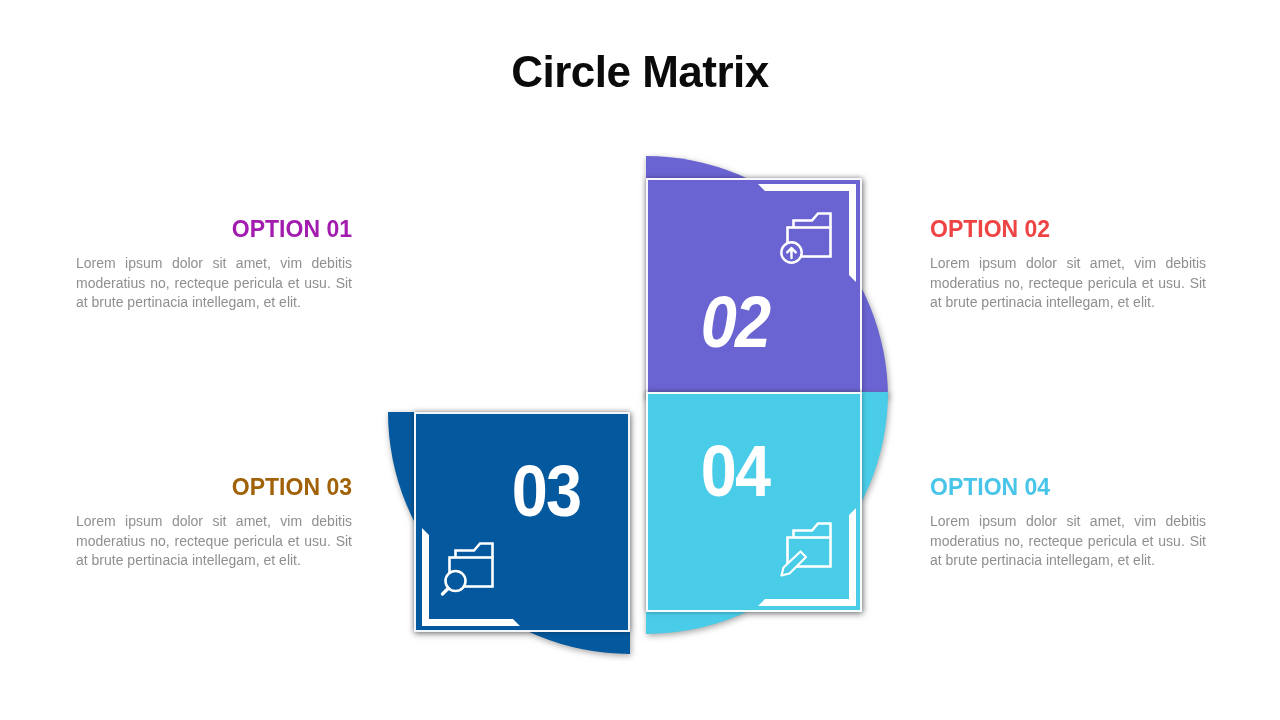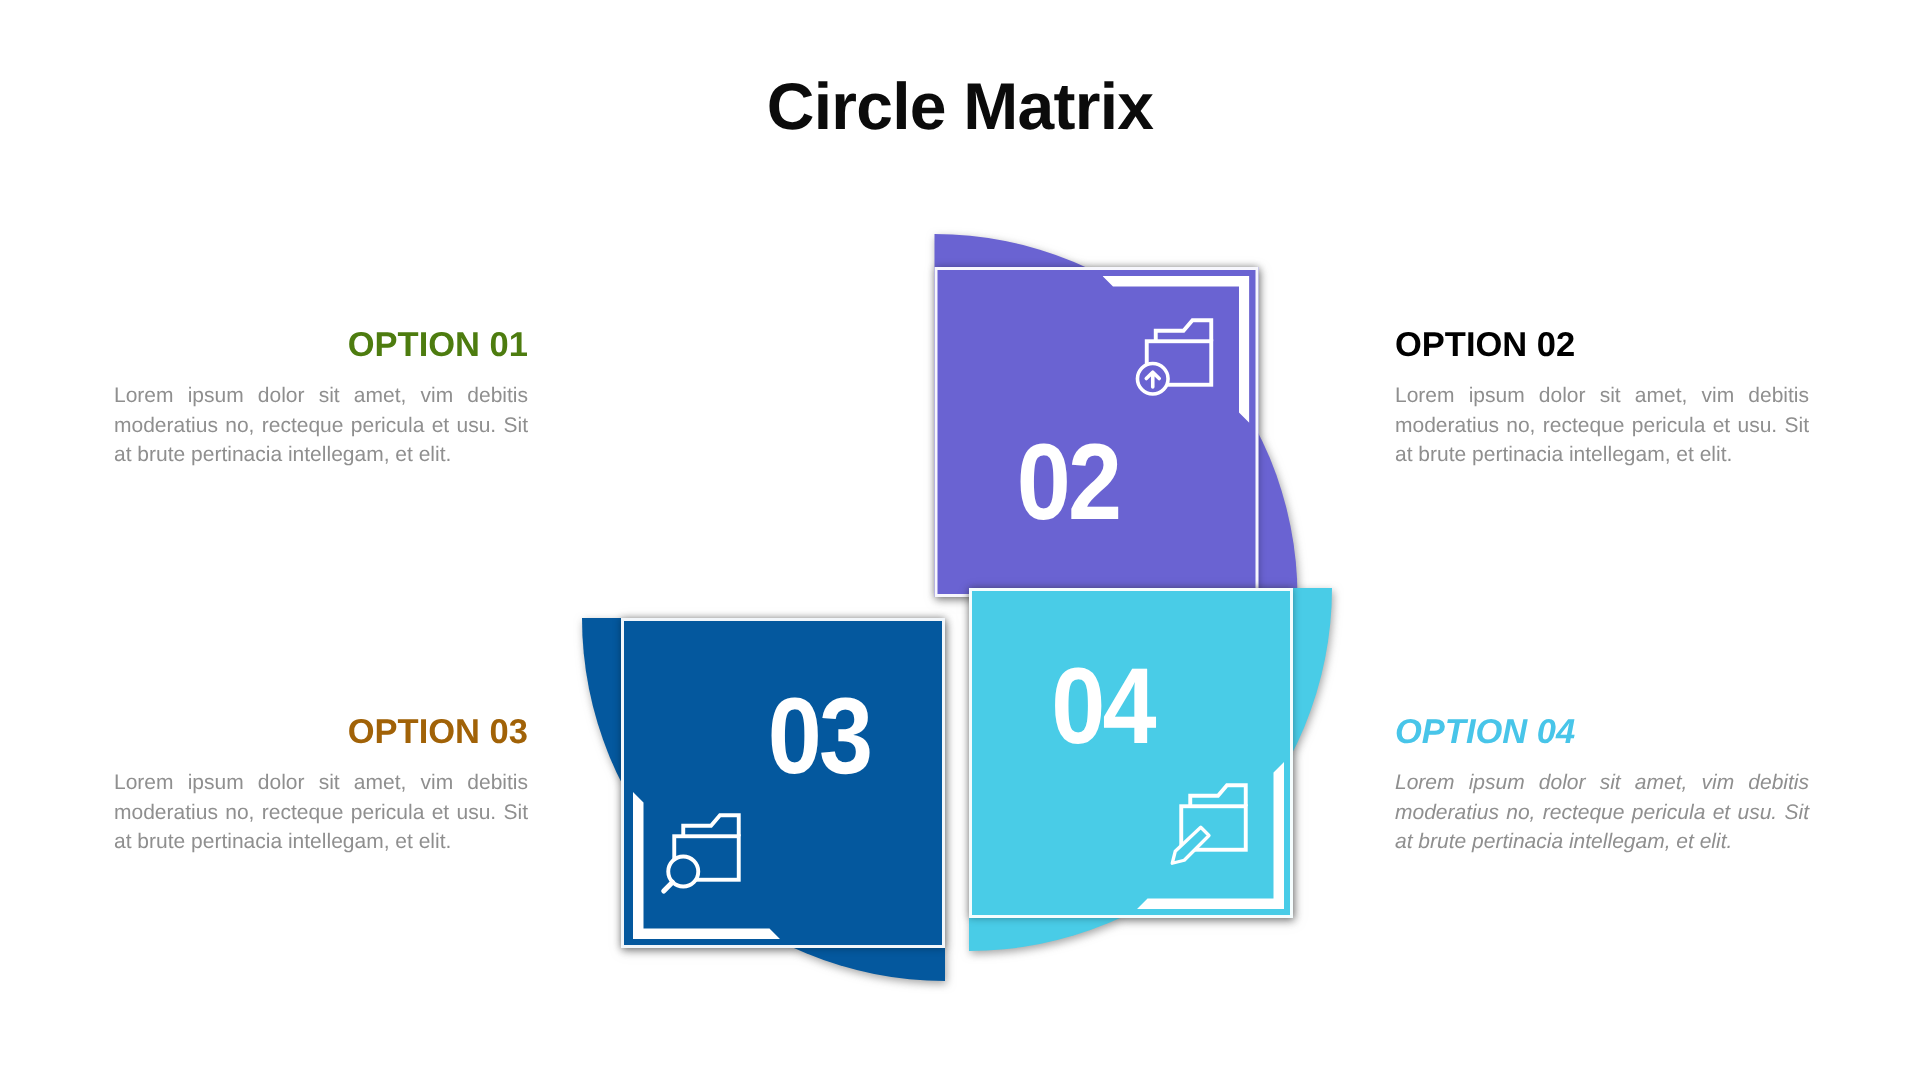--- a/index.html
+++ b/index.html
@@ -8,21 +8,21 @@
     position:relative; width:1280px; height:720px; overflow:hidden;
     background:#fff; font-family:"Liberation Sans", sans-serif;padding-left:20px;
   }
   .title {
     position:absolute; left:0; right:0; top:46px; text-align:center;
     font-size:44px; line-height:52px; font-weight:700; letter-spacing:-0.5px;
   }
   
   .quad { position:absolute; width:242px; height:242px; filter:drop-shadow(1px 2px 3px rgba(90,90,90,.55)); }
   .q1 { left:388px; top:156px; }
-  .q2 { left:623px; top:156px; }
+  .q2 { left:646px; top:156px;font-style:italic; }
   .q3 { left:388px; top:412px; }
   .q4 { left:646px; top:392px; }
   .disc { position:absolute; inset:0; background:var(--c); }
   .q1 .disc { border-top-left-radius:100%; }
   .q2 .disc { border-top-right-radius:100%; }
   .q3 .disc { border-bottom-left-radius:100%; }
   .q4 .disc { border-bottom-right-radius:100%; }
   .square {
     position:absolute; width:216px; height:220px; background:var(--c);
     border:2px solid rgba(255,255,255,.95); box-shadow:0 0 5px rgba(0,0,0,.35);
@@ -51,21 +51,21 @@
   }
   .q1 .num { left:108px; top:130px; }
   .q2 .num { left:39px;  top:130px; }
   .q3 .num { left:108px; top:43px; }
   .q4 .num { left:39px;  top:43px; }
   
   .option { position:absolute; width:276px; }
   .opt1 { left:76px;  top:216px; }
   .opt2 { left:930px; top:216px; }
   .opt3 { left:76px;  top:474px; }
-  .opt4 { left:930px; top:474px;font-style:italic; }
+  .opt4 { left:930px; top:474px; }
   .opt-label { font-size:23px; line-height:26px; font-weight:700; margin-bottom:12px; }
   .opt1 .opt-label, .opt3 .opt-label { text-align:right; }
   .opt2 .opt-label, .opt4 .opt-label { text-align:left; }
   .opt-body { font-size:14px; line-height:19.6px; text-align:justify; }
 </style>
 </head>
 <body>
 
 <div class="stage" style="background: rgb(255, 255, 255);">
 
@@ -104,26 +104,26 @@
     <div class="bracket"></div>
     <svg class="icon" viewBox="0 0 62 62">
       <rect x="9.5" y="21.5" width="43" height="29" fill="none" stroke="#fff" stroke-width="2.6"></rect>
       <path d="M15.5 21.5 V14.5 H34 L40 7.5 H52.5 V21.5" fill="none" stroke="#fff" stroke-width="2.6"></path>
       <path d="M22.5 35.5 L28 41 L11.5 57.5 L3.5 59.5 L5.5 51.5 Z" fill="var(--c)" stroke="#fff" stroke-width="2.2" stroke-linejoin="round"></path>
     </svg>
     <div class="num">04</div>
   </div>
 
   <div class="option opt1">
-    <h2 class="opt-label" style="color: #4d7c0f;">OPTION 01</h2>
+    <h2 class="opt-label" style="color: #a21caf;">OPTION 01</h2>
     <p class="opt-body" style="color: rgb(143, 143, 143);">Lorem ipsum dolor sit amet, vim debitis moderatius no, recteque pericula et usu. Sit at brute pertinacia intellegam, et elit.</p>
   </div>
 
   <div class="option opt2">
-    <h2 class="opt-label" style="color: #000000;">OPTION 02</h2>
+    <h2 class="opt-label" style="color: #ef4444;">OPTION 02</h2>
     <p class="opt-body" style="color: rgb(143, 143, 143);">Lorem ipsum dolor sit amet, vim debitis moderatius no, recteque pericula et usu. Sit at brute pertinacia intellegam, et elit.</p>
   </div>
 
   <div class="option opt3">
     <h2 class="opt-label" style="color: #a16207;">OPTION 03</h2>
     <p class="opt-body" style="color: rgb(143, 143, 143);">Lorem ipsum dolor sit amet, vim debitis moderatius no, recteque pericula et usu. Sit at brute pertinacia intellegam, et elit.</p>
   </div>
 
   <div class="option opt4">
     <h2 class="opt-label" style="color: rgb(72, 197, 233);">OPTION 04</h2>

